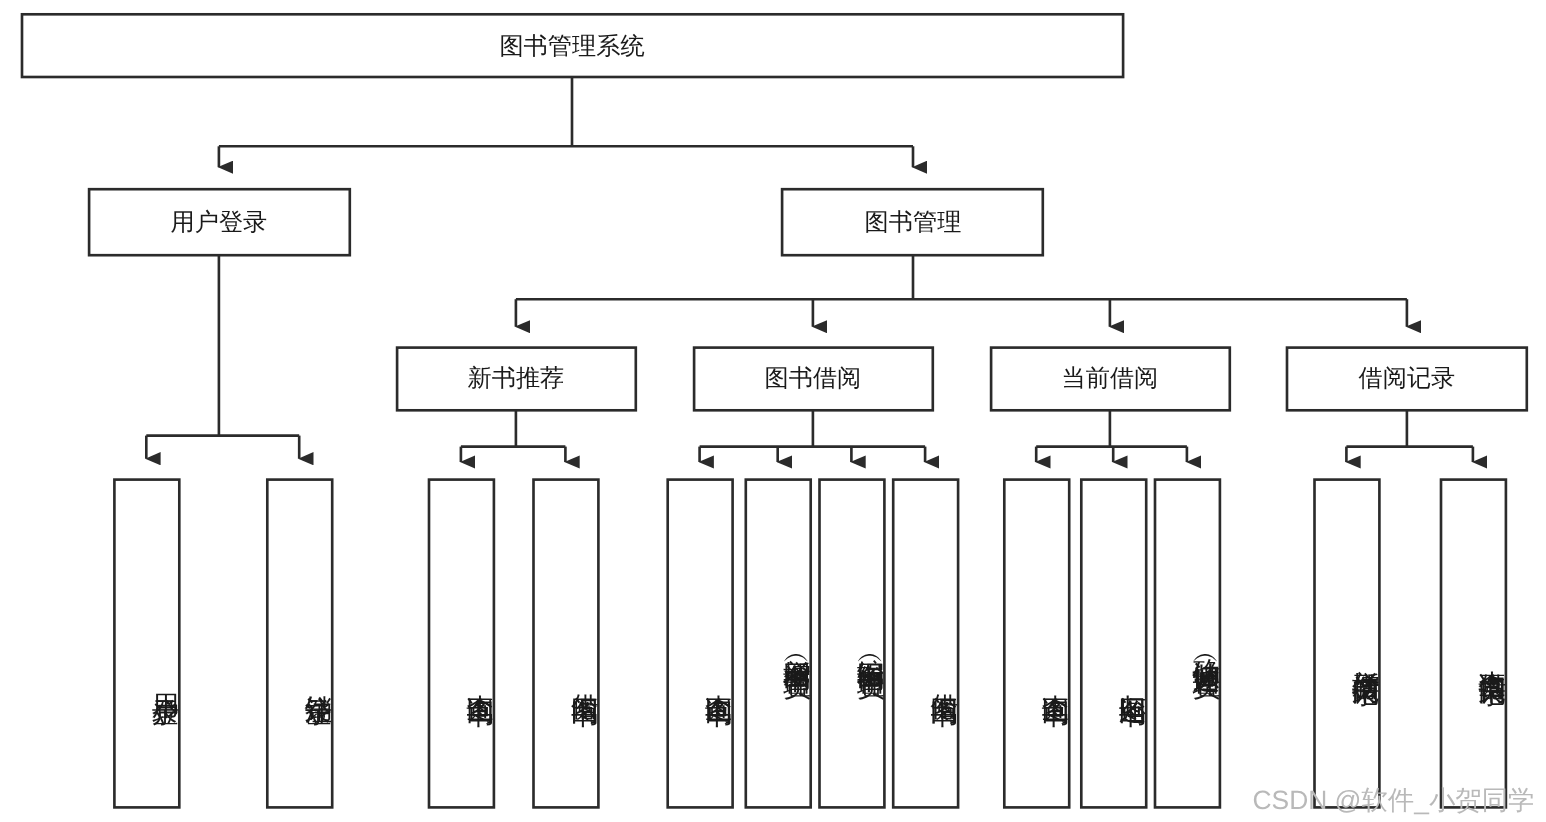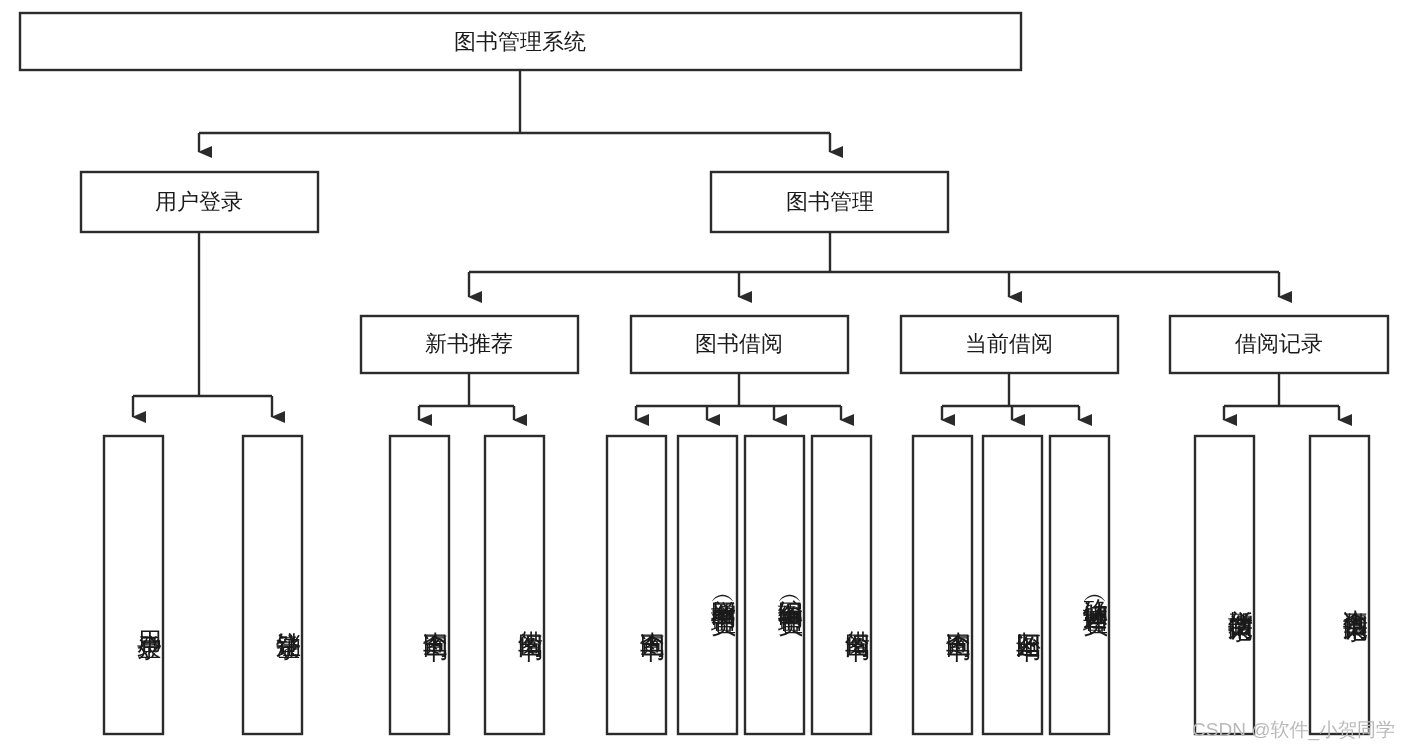--- a/index.html
+++ b/index.html
@@ -55,21 +55,21 @@
     letter-spacing: 2px;
     color: #1a1a1a;
     white-space: nowrap;
     pointer-events: none;
   }
   .watermark {
     position: absolute;
     right: 10px;
     bottom: 4px;
     font-family: "Liberation Sans", "DejaVu Sans", sans-serif;
-    font-size: 19px;
+    font-size: 24px;
     color: #b9b9b9;
     white-space: nowrap;
   }
 </style>
 </head>
 <body>
 
 <svg id="diagram" viewBox="0 0 1405 747">
   <defs>
     <marker id="arrow" viewBox="0 0 12 14" refX="6" refY="13" markerWidth="12" markerHeight="14" orient="auto-start-reverse" markerUnits="userSpaceOnUse">

